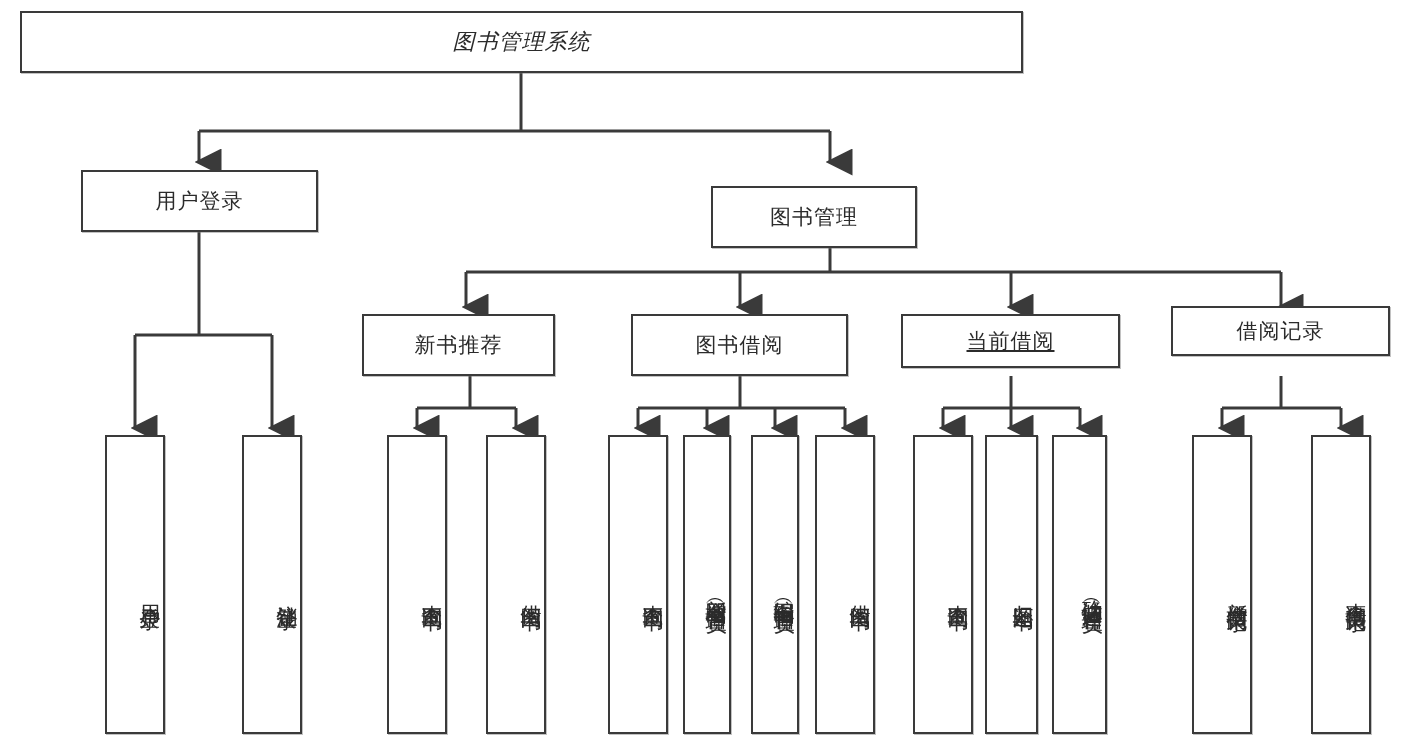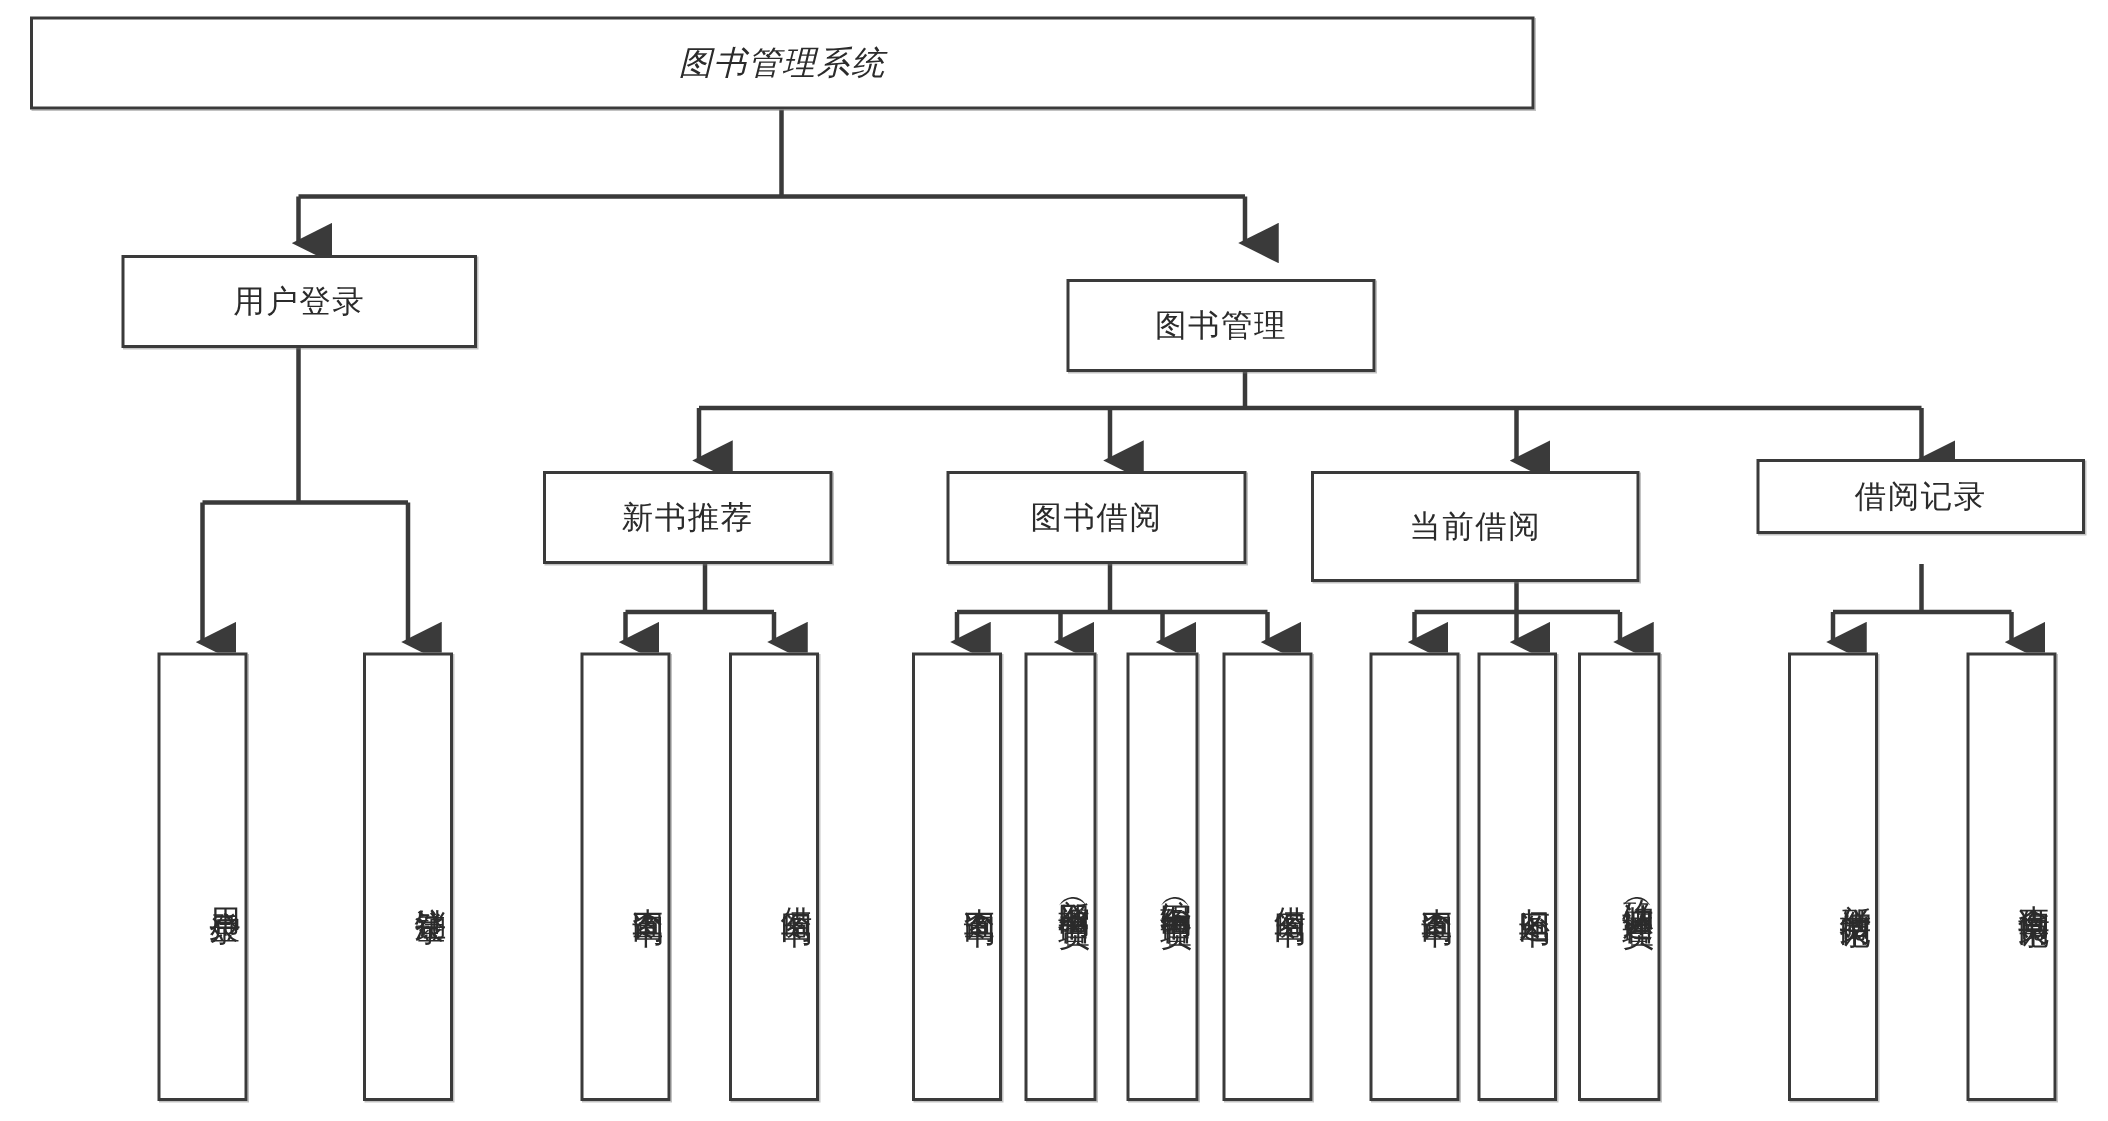--- a/index.html
+++ b/index.html
@@ -132,24 +132,24 @@
   <div class="node node-h" style="left:81px; top:170px; width:237px; height:62px;">
     <span>用户登录</span>
   </div>
   <div class="node node-h" style="left:711px; top:170px; width:206px; height:62px;margin-top:16px;">
     <span>图书管理</span>
   </div>
 
   <div class="node node-h" style="left:362px; top:314px; width:193px; height:62px;">
     <span>新书推荐</span>
   </div>
-  <div class="node node-h" style="left:631px; top:314px; width:200px; height:62px;">
+  <div class="node node-h" style="left:631px; top:314px; width:217px; height:62px;">
     <span>图书借阅</span>
   </div>
-  <div class="node node-h" style="left:874px; top:314px; width:219px; height:74px;">
+  <div class="node node-h" style="left:901px; top:314px; width:219px; height:54px;text-decoration:underline;">
     <span>当前借阅</span>
   </div>
   <div class="node node-h" style="left:1171px; top:306px; width:219px; height:50px;">
     <span>借阅记录</span>
   </div>
 
   <div class="node node-v" style="left:105px; top:435px; width:60px; height:299px;">
     <span>用户登录</span>
   </div>
   <div class="node node-v" style="left:242px; top:435px; width:60px; height:299px;">

